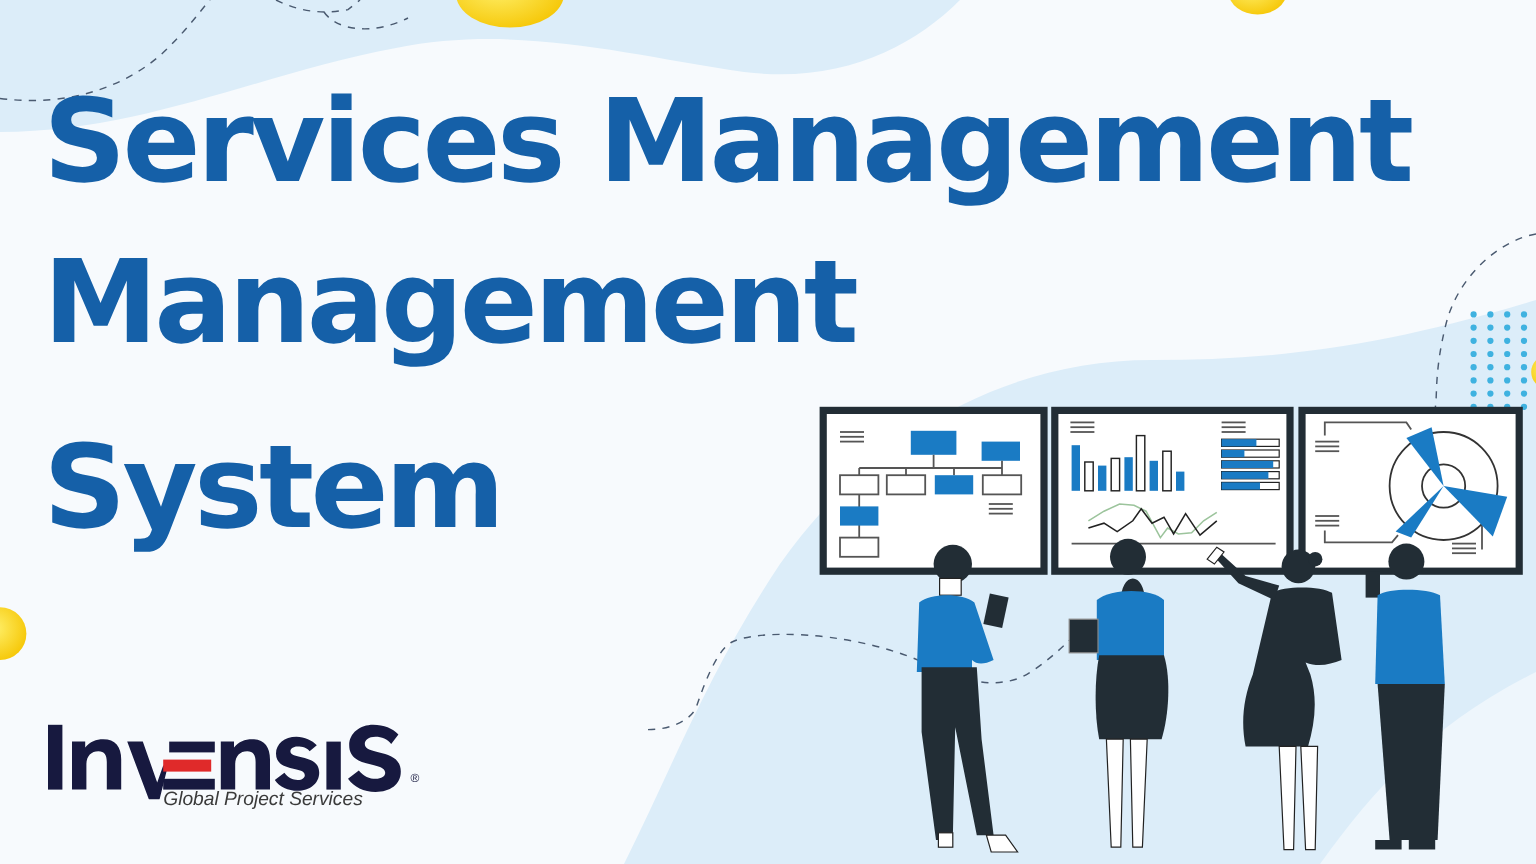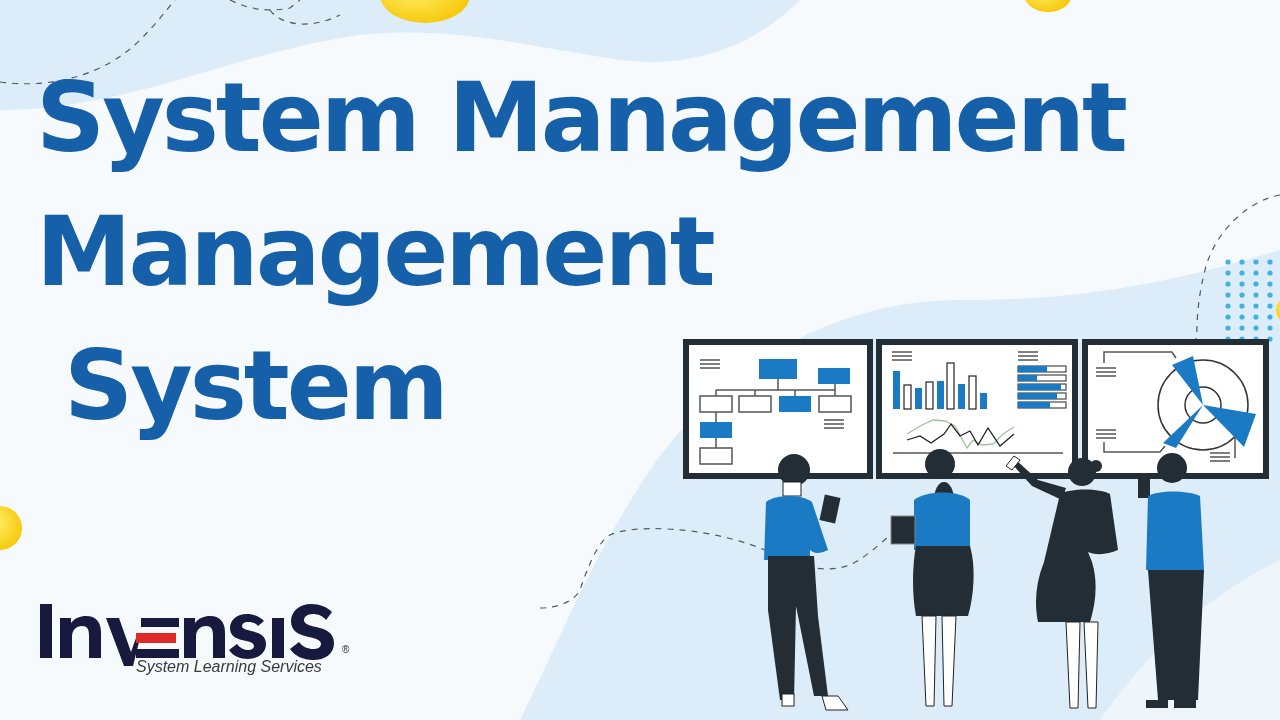--- a/index.html
+++ b/index.html
@@ -1,21 +1,21 @@
 <!DOCTYPE html>
 <html><head>
 <meta charset="utf-8">
 <style>
   html, body { margin:0; padding:0; }
   body { width:1280px; height:720px; overflow:hidden; position:relative; background:#f7fafd; font-family:"Liberation Sans", sans-serif; }
   .bg { position:absolute; inset:0; }
   .title { position:absolute; left:36px; margin:0; font-family:"DejaVu Sans", sans-serif; font-weight:bold; color:#1560a8; letter-spacing:-3px; white-space:nowrap; }
   .t1 { top:62px; font-size:96px; }
   .t2 { top:196px; font-size:96px; }
-  .t3 { top:330px; font-size:96px;margin-left:28px; }
+  .t3 { top:350px; font-size:96px; }
   .logo { position:absolute; left:36px; top:596px; width:330px; height:90px; }
   .logo-sub { position:absolute; left:100px; top:62px; font-style:italic; font-size:16px; color:#3a3a3a; white-space:nowrap; }
   .logo-reg { position:absolute; left:306px; top:48px; font-size:10px; color:#17193f; }
   .illus { position:absolute; left:0; top:0; }
 </style>
 </head>
 <body>
 
 <svg class="bg" width="1280" height="720" viewBox="0 0 1280 720">
   <defs>
@@ -52,21 +52,21 @@
         <circle cx="1228" cy="328" r="2.6"></circle>
         <circle cx="1228" cy="339" r="2.6"></circle>
     </g>
     <use href="#dotcol" x="14"></use>
       <use href="#dotcol" x="28"></use>
       <use href="#dotcol" x="42"></use>
       <use href="#dotcol" x="56"></use>
   </g>
 </svg>
 
-<h1 class="title t1">System Management</h1>
+<h1 class="title t1">Services Management</h1>
 <h1 class="title t2">Management</h1>
 <h1 class="title t3">System</h1>
 
 <div class="logo">
   <svg width="320" height="70" viewBox="0 0 320 70" style="position:absolute;left:0;top:0;">
 
     <rect x="4" y="8" width="12" height="54" fill="#17193f"></rect>
 
     <path d="M24 22 h11 v5 c4 -5 9 -7 15 -7 c10 0 15 6 15 17 v25 h-12 v-23 c0 -6 -2 -9 -7 -9 c-6 0 -10 4 -10 11 v21 h-12 z" fill="#17193f"></path>
 
@@ -78,21 +78,21 @@
 
     <path d="M148 22 h11 v5 c4 -5 9 -7 15 -7 c10 0 15 6 15 17 v25 h-12 v-23 c0 -6 -2 -9 -7 -9 c-6 0 -10 4 -10 11 v21 h-12 z" fill="#17193f"></path>
 
     <path d="M222 30 c-2 -3 -6 -4 -10 -4 c-4 0 -6 2 -6 4 c0 7 24 2 24 18 c0 9 -8 15 -18 15 c-8 0 -15 -3 -19 -9 l8 -6 c3 4 7 6 11 6 c4 0 6 -2 6 -4 c0 -8 -24 -2 -24 -18 c0 -8 7 -14 17 -14 c7 0 13 3 17 7 z" fill="#17193f"></path>
 
     <rect x="236" y="22" width="12" height="40" fill="#17193f"></rect>
 
     <path d="M290 24 c-3 -4 -8 -6 -13 -6 c-6 0 -9 3 -9 6 c0 10 30 3 30 23 c0 11 -9 17 -21 17 c-10 0 -18 -4 -23 -11 l9 -7 c4 5 9 7 14 7 c5 0 8 -2 8 -5 c0 -10 -30 -3 -30 -23 c0 -10 9 -17 20 -17 c9 0 16 3 21 8 z" fill="#17193f"></path>
   </svg>
   <span class="logo-reg">®</span>
-  <span class="logo-sub">System Learning Services</span>
+  <span class="logo-sub">Global Project Services</span>
 </div>
 
 <svg class="illus" width="1280" height="720" viewBox="0 0 1280 720">
 
   <g>
     <rect x="686" y="342" width="184" height="134" fill="#fff" stroke="#222d35" stroke-width="6"></rect>
     <g stroke="#555" stroke-width="1.5">
         <line x1="700" y1="360" x2="720" y2="360"></line>
         <line x1="700" y1="364" x2="720" y2="364"></line>
         <line x1="700" y1="368" x2="720" y2="368"></line>

